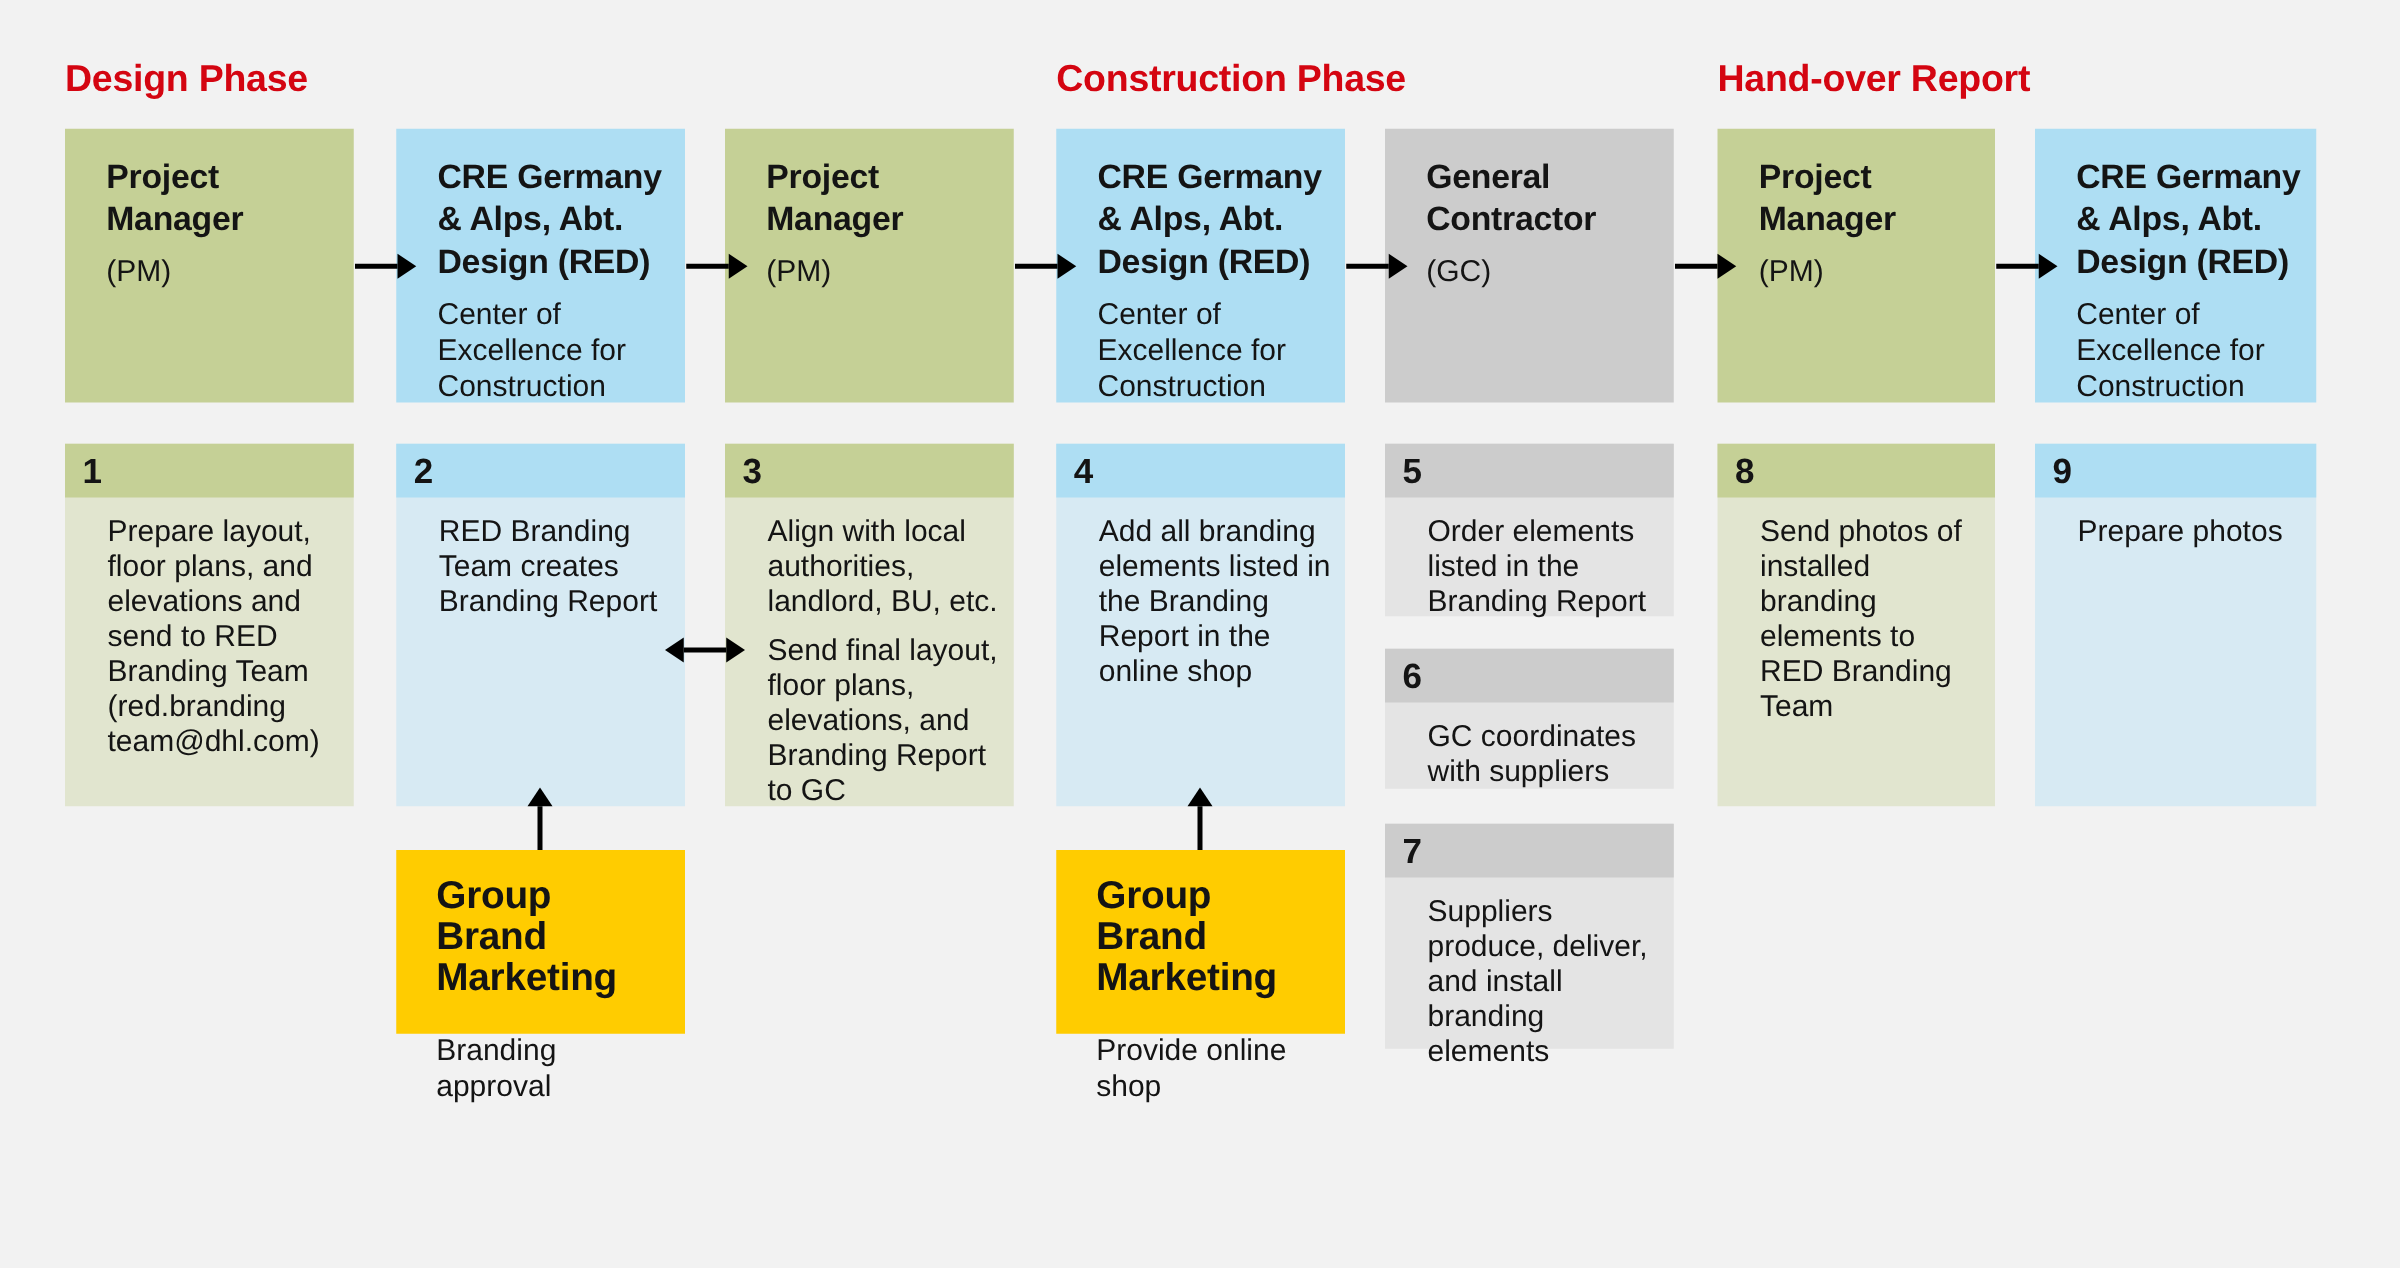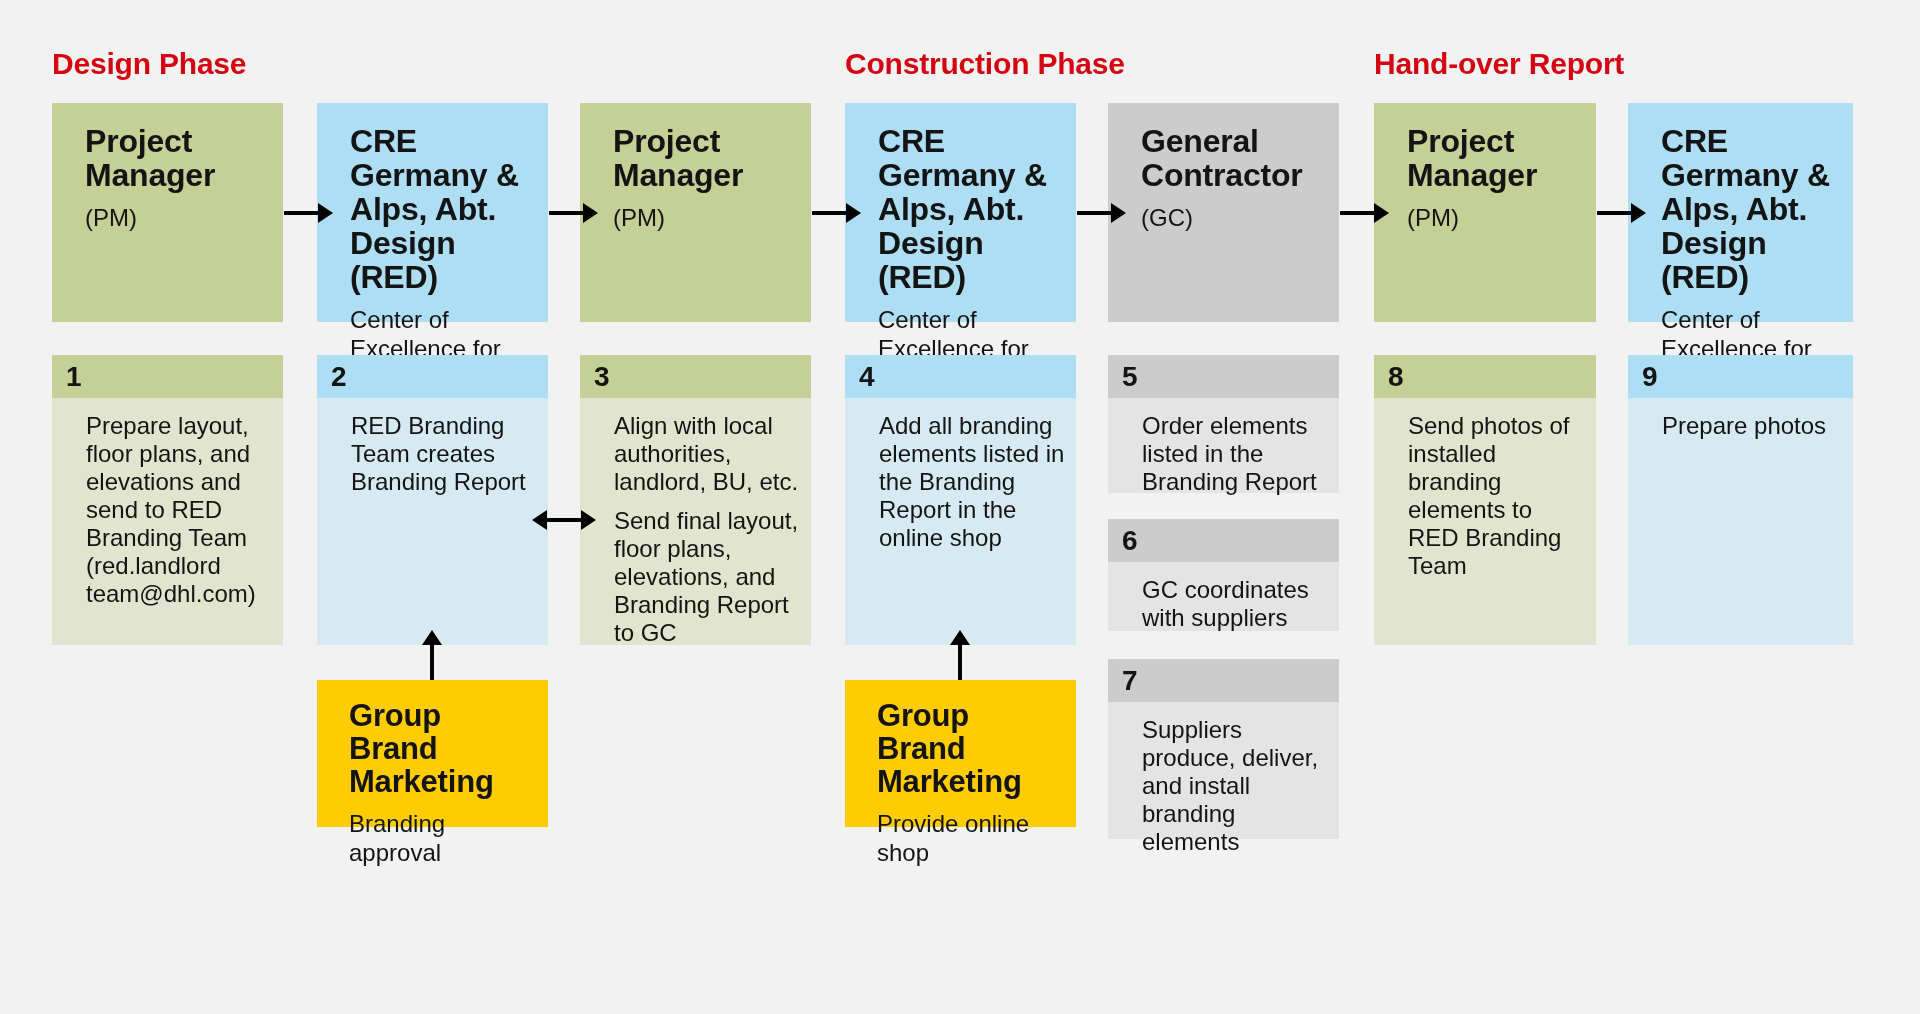--- a/index.html
+++ b/index.html
@@ -24,40 +24,40 @@
 
   
   .c1{left:52px;width:231px;} .c2{left:317px;width:231px;} .c3{left:580px;width:231px;}
   .c4{left:845px;width:231px;} .c5{left:1108px;width:231px;} .c6{left:1374px;width:222px;}
   .c7{left:1628px;width:225px;}
 
   .box{position:absolute;box-sizing:border-box;color:var(--ink);}
 
   
   .role{top:103px;height:219px;padding:21px 6px 0 33px;}
-  .role .rt{font-weight:700;font-size:32px;line-height:34px;letter-spacing:-0.2px;}
+  .role .rt{font-weight:700;font-size:27px;line-height:34px;letter-spacing:-0.2px;}
   .role .rs{font-size:24px;line-height:29px;margin-top:11px;}
   .bg-green{background:var(--green-h);} .bg-blue{background:var(--blue-h);} .bg-gray{background:var(--gray-h);}
 
   
   .step{padding:0;}
   .step .head{height:43px;display:flex;align-items:center;padding-left:14px;font-weight:700;font-size:28px;}
   .step .bodytxt{padding:14px 8px 0 34px;font-size:24px;line-height:28px;}
   .step .bodytxt p{margin:0;}
   .step .bodytxt p + p{margin-top:11px;}
   .h-green .head{background:var(--green-h);} .h-green{background:var(--green-b);}
   .h-blue .head{background:var(--blue-h);} .h-blue{background:var(--blue-b);}
   .h-gray .head{background:var(--gray-h);} .h-gray{background:var(--gray-b);}
   .s-tall{top:355px;height:290px;}
   .s5{top:355px;height:138px;} .s6{top:519px;height:112px;} .s7{top:659px;height:180px;}
 
   
   .mkt{top:680px;height:147px;background:var(--yellow);padding:19px 24px 0 32px;}
   .mkt .mt{font-weight:700;font-size:31px;line-height:33px;letter-spacing:-0.2px;}
-  .mkt .ms{font-size:24px;line-height:29px;margin-top:11px;}
+  .mkt .ms{font-size:24px;line-height:29px;margin-top:28px;}
 
   
   .arr-r{position:absolute;top:211px;width:34px;height:4px;background:#000;}
   .arr-r::after{content:'';position:absolute;left:100%;top:-8px;width:0;height:0;
     border-left:15px solid #000;border-top:10px solid transparent;border-bottom:10px solid transparent;}
   .dbl-h{position:absolute;top:518px;width:34px;height:4px;background:#000;}
   .dbl-h::before{content:'';position:absolute;right:100%;top:-8px;width:0;height:0;
     border-right:15px solid #000;border-top:10px solid transparent;border-bottom:10px solid transparent;}
   .dbl-h::after{content:'';position:absolute;left:100%;top:-8px;width:0;height:0;
     border-left:15px solid #000;border-top:10px solid transparent;border-bottom:10px solid transparent;}
@@ -110,21 +110,21 @@
   <div class="arr-r" style="left:812px"></div>
   <div class="arr-r" style="left:1077px"></div>
   <div class="arr-r" style="left:1340px"></div>
   <div class="arr-r" style="left:1597px"></div>
 
   <div class="box step h-green c1 s-tall">
     <div class="head">
         <span>1</span>
       </div>
     <div class="bodytxt">
-        <p>Prepare layout, floor plans, and elevations and send to RED Branding Team (red.landlord team@dhl.com)</p>
+        <p>Prepare layout, floor plans, and elevations and send to RED Branding Team (red.branding team@dhl.com)</p>
       </div>
   </div>
   <div class="box step h-blue c2 s-tall">
     <div class="head">
         <span>2</span>
       </div>
     <div class="bodytxt">
         <p>RED Branding Team creates Branding Report</p>
       </div>
   </div>

